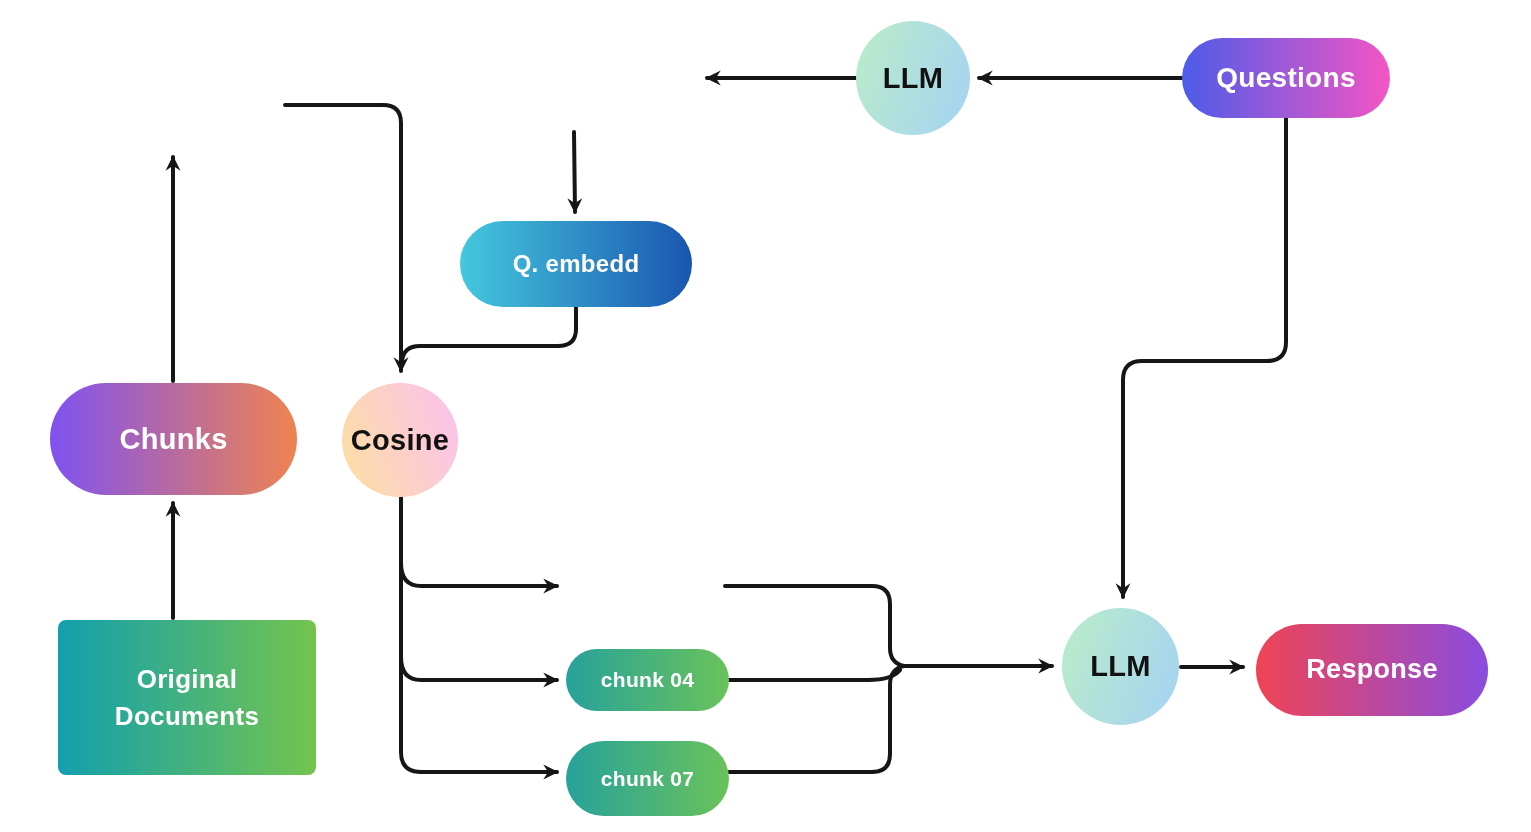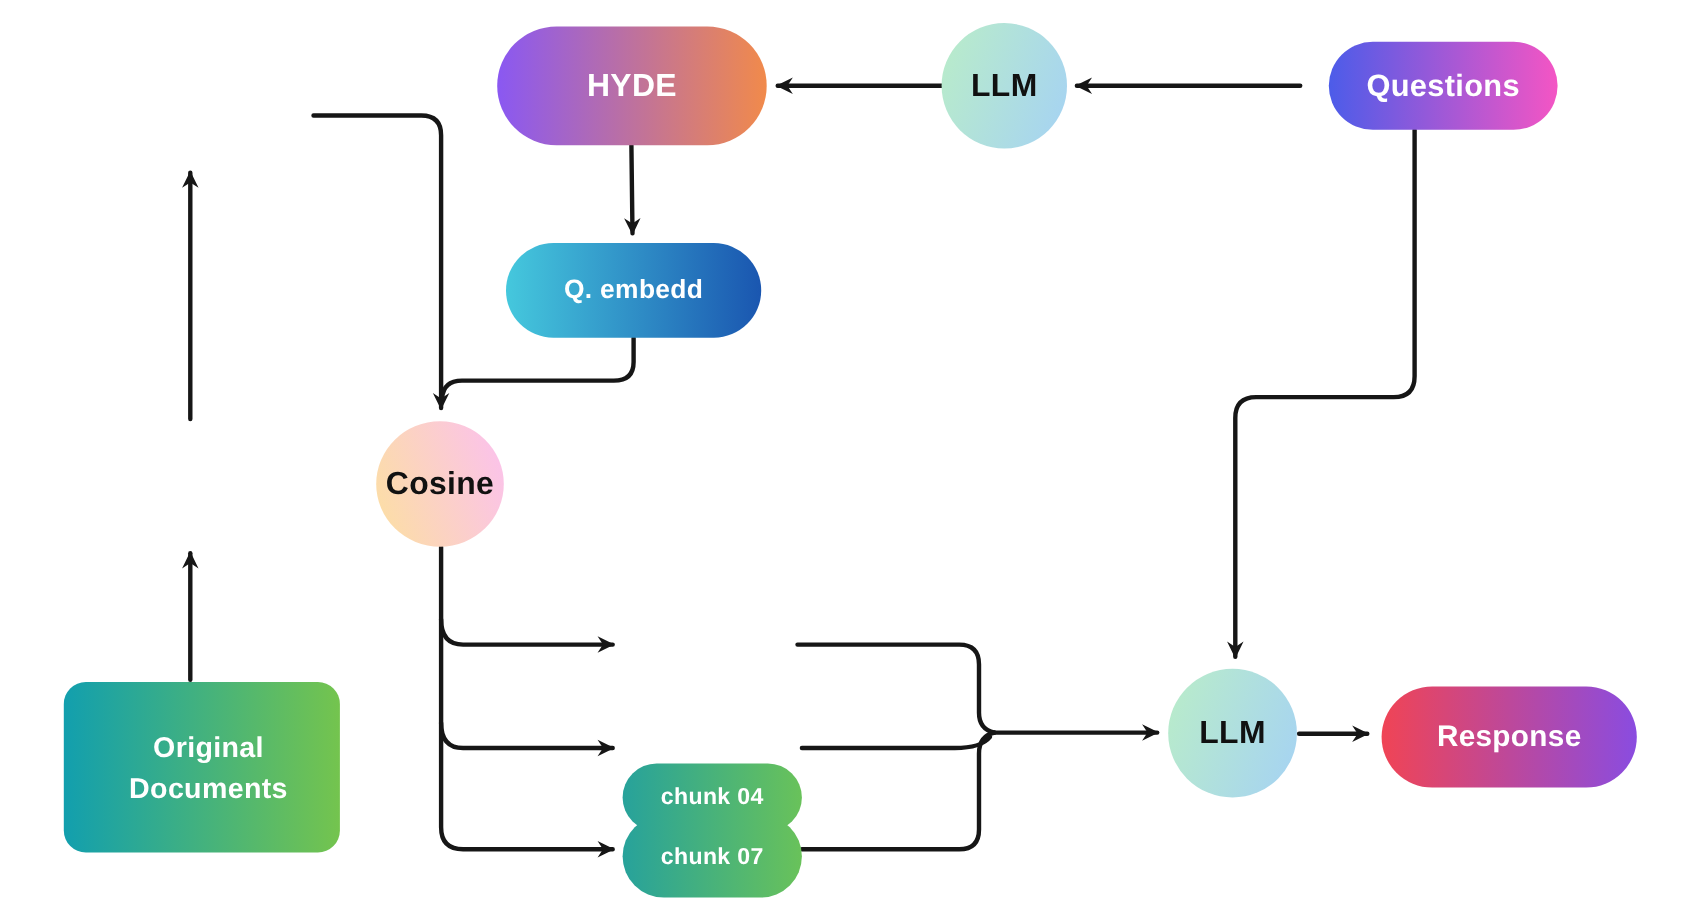--- a/index.html
+++ b/index.html
@@ -68,47 +68,47 @@
         <path d="M 725 586 L 872 586 Q 890 586 890 604 L 890 648 Q 890 663 904 666" fill="none" stroke="#161616" stroke-width="4" stroke-linecap="round" stroke-linejoin="round"></path>
         <path d="M 729 680 L 868 680 Q 892 680 900 670" fill="none" stroke="#161616" stroke-width="4" stroke-linecap="round" stroke-linejoin="round"></path>
         <path d="M 729 772 L 872 772 Q 890 772 890 754 L 890 685 Q 890 669 904 666" fill="none" stroke="#161616" stroke-width="4" stroke-linecap="round" stroke-linejoin="round"></path>
         <path d="M 900 666 L 1052 666" fill="none" stroke="#161616" stroke-width="4" stroke-linecap="round" stroke-linejoin="round" marker-end="url(#arrowhead)"></path>
         <path d="M 1286 118 L 1286 342 Q 1286 361 1267 361 L 1142 361 Q 1123 361 1123 380 L 1123 597" fill="none" stroke="#161616" stroke-width="4" stroke-linecap="round" stroke-linejoin="round" marker-end="url(#arrowhead)"></path>
         <path d="M 1181 667 L 1243 667" fill="none" stroke="#161616" stroke-width="4" stroke-linecap="round" stroke-linejoin="round" marker-end="url(#arrowhead)"></path>
       </g>
   </svg>
 
 
-  <div class="node" data-node="hyde" style="left: 452px; top: 24px; width: 245px; height: 108px; color: rgb(255, 255, 255); font-size: 29px; background: linear-gradient(90deg, rgb(138, 88, 242), rgb(241, 138, 75)); border-radius: 999px;">
-    <span class="node-label">HYDE</span>
-  </div>
 
   <div class="node" data-node="llm-top" style="left: 856px; top: 21px; width: 114px; height: 114px; color: rgb(17, 17, 17); font-size: 29px; background: linear-gradient(110deg, rgb(186, 237, 200), rgb(165, 210, 244)); border-radius: 50%;">
     <span class="node-label">LLM</span>
   </div>
 
-  <div class="node" data-node="questions" style="left: 1208px; top: 38px; width: 208px; height: 80px; color: rgb(255, 255, 255); font-size: 28px; background: linear-gradient(90deg, rgb(76, 92, 233), rgb(244, 85, 196)); border-radius: 999px;">
+  <div class="node" data-node="questions" style="left: 1182px; top: 38px; width: 208px; height: 80px; color: rgb(255, 255, 255); font-size: 28px; background: linear-gradient(90deg, rgb(76, 92, 233), rgb(244, 85, 196)); border-radius: 999px;">
     <span class="node-label">Questions</span>
   </div>
 
   <div class="node" data-node="q-embedd" style="left: 460px; top: 221px; width: 232px; height: 86px; color: rgb(255, 255, 255); font-size: 24px; background: linear-gradient(90deg, rgb(69, 200, 221), rgb(26, 86, 176)); border-radius: 999px;">
     <span class="node-label">Q. embedd</span>
   </div>
 
+  <div class="node" data-node="chunks" style="left: 50px; top: 383px; width: 247px; height: 112px; color: rgb(255, 255, 255); font-size: 29px; background: linear-gradient(90deg, rgb(127, 82, 240), rgb(239, 131, 80)); border-radius: 999px;">
+    <span class="node-label">Chunks</span>
+  </div>
 
   <div class="node" data-node="cosine" style="left: 342px; top: 383px; width: 116px; height: 114px; color: rgb(17, 17, 17); font-size: 29px; background: linear-gradient(70deg, rgb(252, 224, 160), rgb(251, 192, 240)); border-radius: 50%;">
     <span class="node-label">Cosine</span>
   </div>
 
-  <div class="node" data-node="original-documents" style="left: 58px; top: 620px; width: 239px; height: 155px; color: rgb(255, 255, 255); font-size: 26px; background: linear-gradient(90deg, rgb(18, 159, 174), rgb(116, 196, 78)); border-radius: 20px; padding-left: 12px;">
+  <div class="node" data-node="original-documents" style="left: 58px; top: 620px; width: 258px; height: 155px; color: rgb(255, 255, 255); font-size: 26px; background: linear-gradient(90deg, rgb(18, 159, 174), rgb(116, 196, 78)); border-radius: 8px;">
     <span class="node-label">Original Documents</span>
   </div>
 
 
-  <div class="node" data-node="chunk-04" style="left: 566px; top: 649px; width: 163px; height: 62px; color: rgb(255, 255, 255); font-size: 21px; background: linear-gradient(90deg, rgb(39, 162, 155), rgb(105, 194, 90)); border-radius: 999px; margin-top: 45px;">
+  <div class="node" data-node="chunk-04" style="left: 566px; top: 649px; width: 163px; height: 62px; color: rgb(255, 255, 255); font-size: 21px; background: linear-gradient(90deg, rgb(39, 162, 155), rgb(105, 194, 90)); border-radius: 999px;">
     <span class="node-label">chunk 04</span>
   </div>
 
   <div class="node" data-node="chunk-07" style="left: 566px; top: 741px; width: 163px; height: 75px; color: rgb(255, 255, 255); font-size: 21px; background: linear-gradient(90deg, rgb(39, 162, 155), rgb(105, 194, 90)); border-radius: 999px;">
     <span class="node-label">chunk 07</span>
   </div>
 
   <div class="node" data-node="llm-right" style="left: 1062px; top: 608px; width: 117px; height: 117px; color: rgb(17, 17, 17); font-size: 29px; background: linear-gradient(110deg, rgb(186, 237, 200), rgb(165, 210, 244)); border-radius: 50%;">
     <span class="node-label">LLM</span>
   </div>

